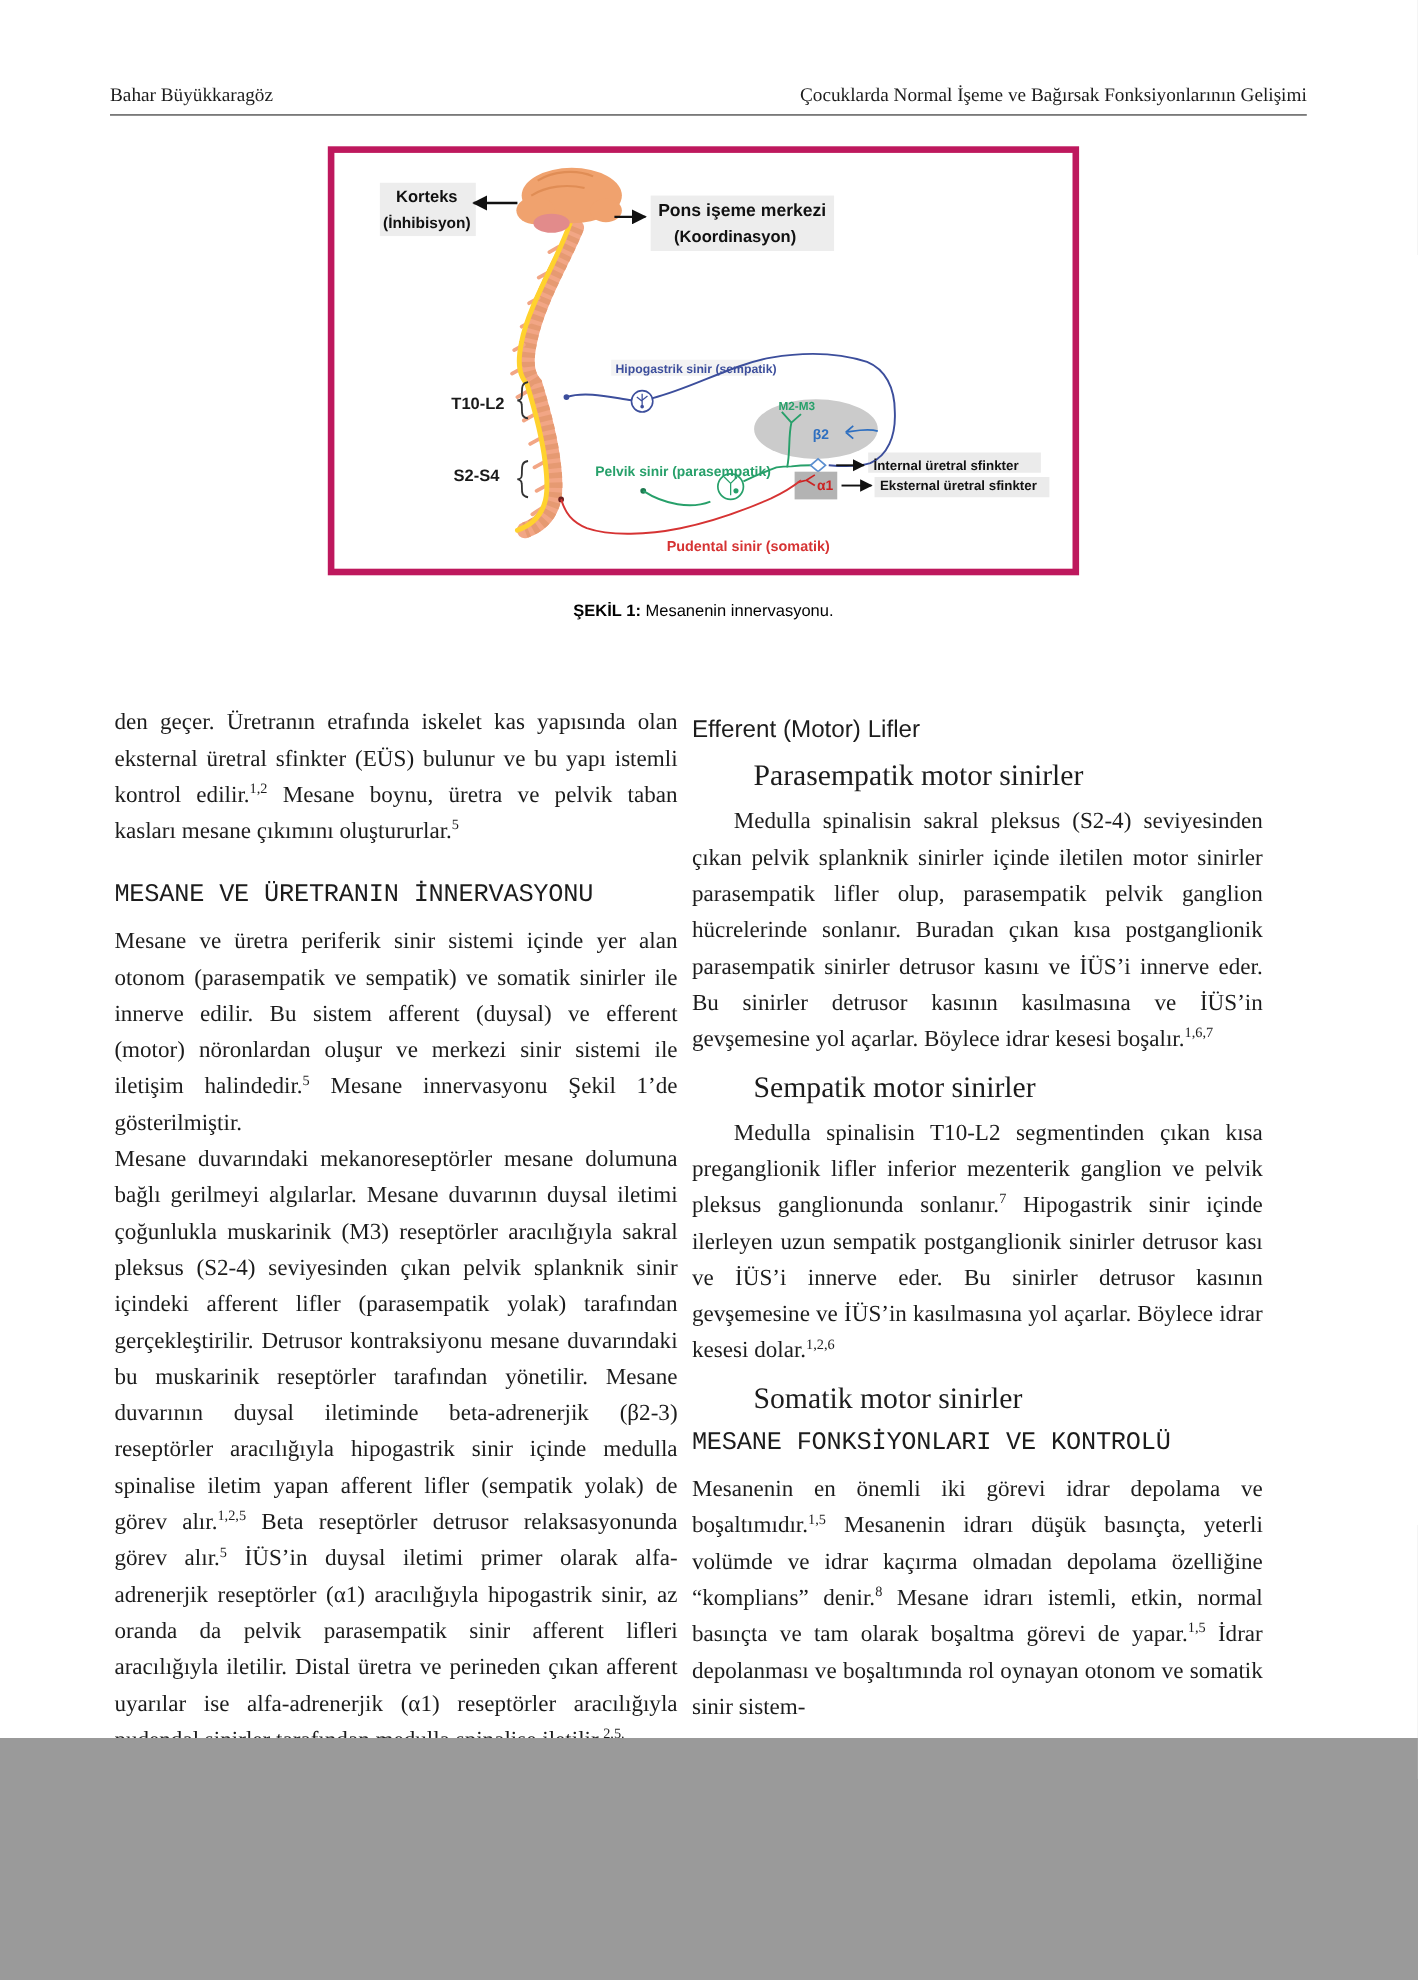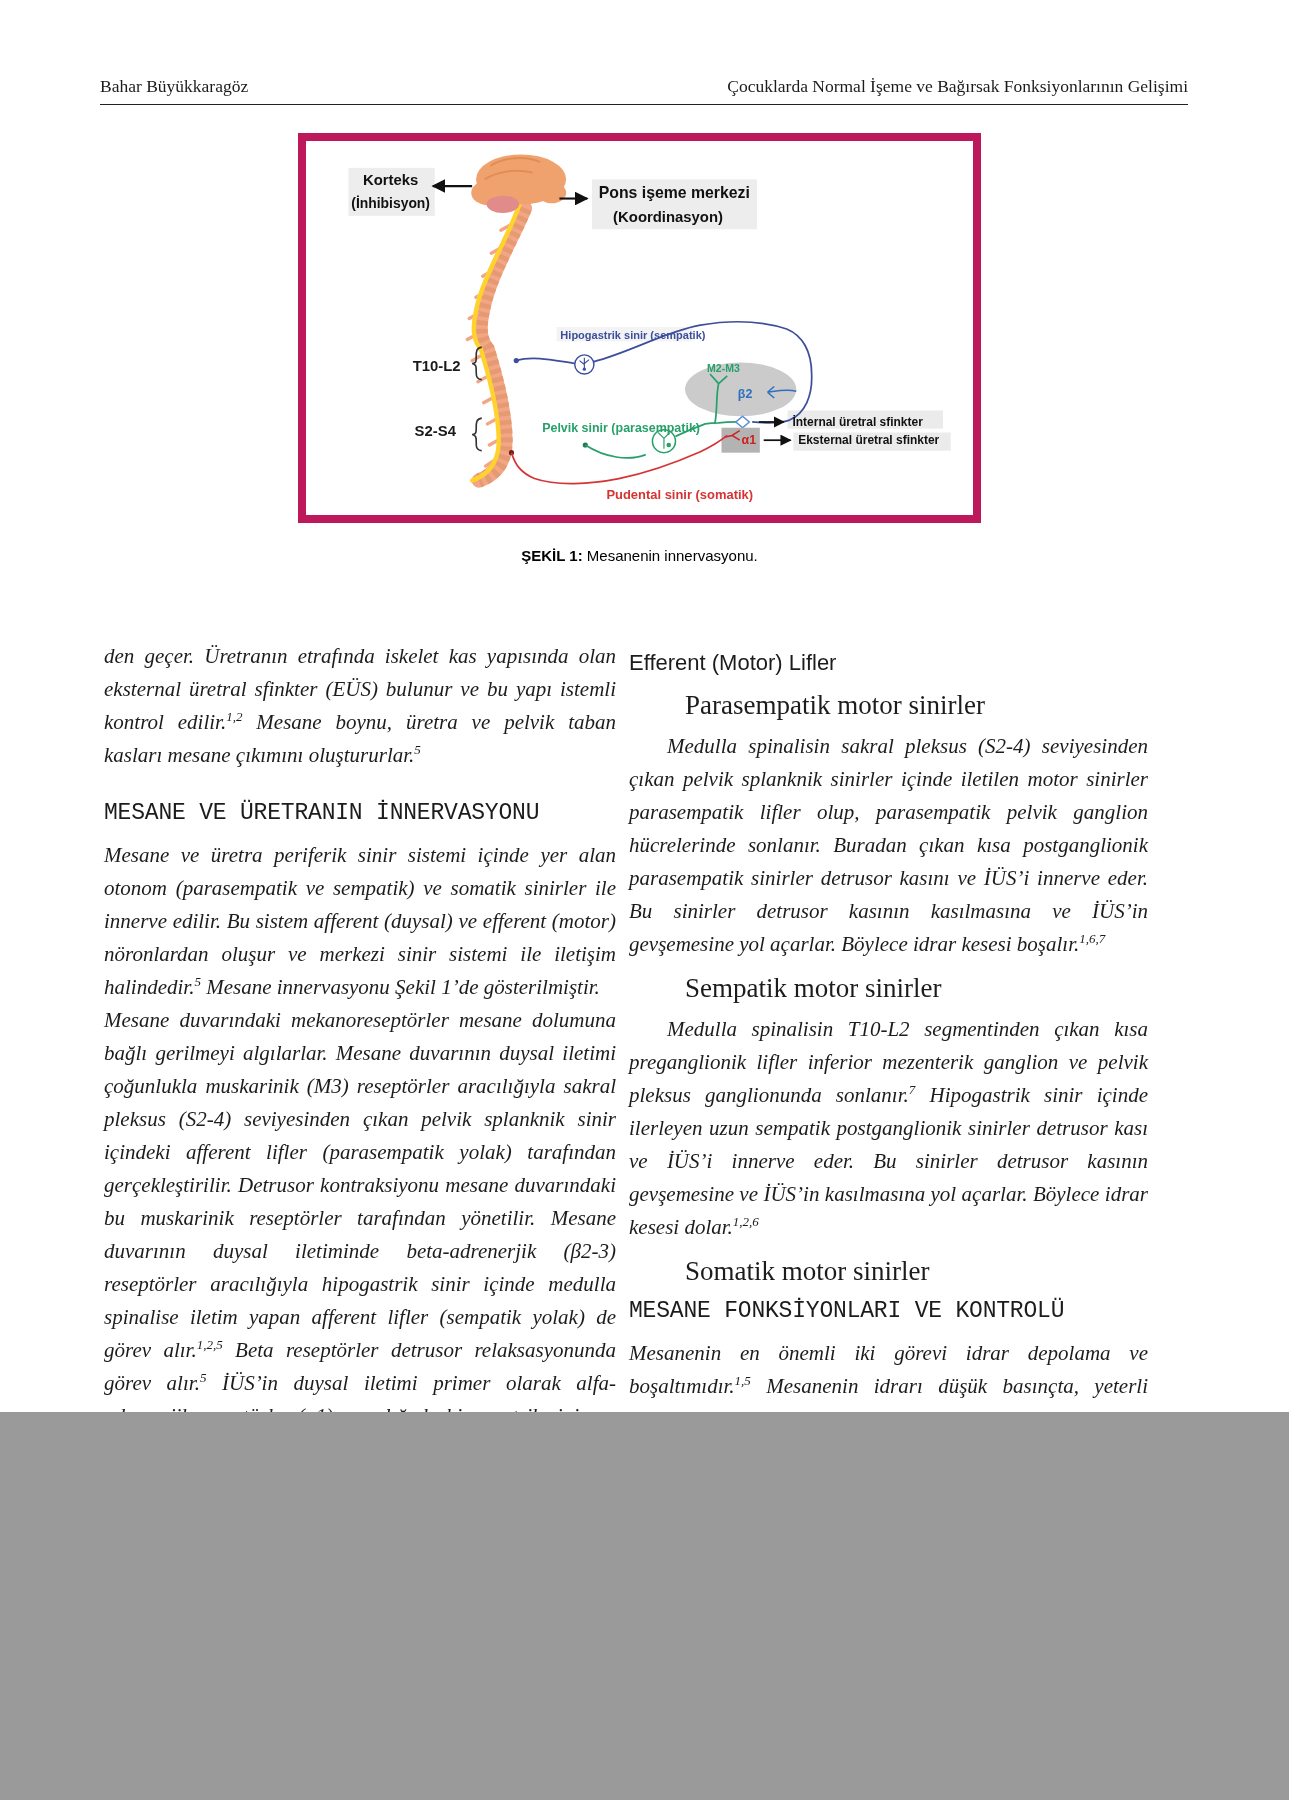--- a/index.html
+++ b/index.html
@@ -1,39 +1,39 @@
 <!DOCTYPE html>
 <html><head>
 <meta charset="utf-8">
 <style>
   html,body{margin:0;padding:0;background:#9a9a9a;}
-  .page{position:relative;width:1289px;height:1412px;margin:0 auto;background:#ffffff;
+  .page{position:relative;width:1289px;height:1580px;margin:0 auto;background:#ffffff;
         font-family:"Liberation Serif",serif;color:#1c1c1c;overflow:hidden;}
 
   
   .running-head{position:absolute;top:76px;left:100px;width:1088px;display:flex;
                 justify-content:space-between;font-size:17.5px;}
   .head-rule{position:absolute;top:104px;left:100px;width:1088px;border-top:1.7px solid #222;}
 
   
   .figure-box{position:absolute;left:298px;top:133px;width:683px;height:390px;
-              border:8px solid #be185d;box-sizing:border-box;background:#fff;}
+              border:6px solid #be185d;box-sizing:border-box;background:#fff;}
   .figure-box svg{display:block;width:100%;height:100%;}
   .fig-caption{position:absolute;top:547px;left:298px;width:683px;text-align:center;
                font-family:"Liberation Sans",sans-serif;font-size:15px;color:#000000;}
   .fig-caption .cap-label{font-weight:bold;}
 
   .ft{font-family:"Liberation Sans",sans-serif;}
 
   
   .col{position:absolute;top:640px;font-size:21px;line-height:33px;text-align:justify;
        display:flow-root;}
   .col-left{left:104px;width:512px;}
   .col-right{left:629px;width:519px;}
-  .col p{margin:0;font-style:italic;}
+  .col p{margin:0;}
   sup{font-size:13px;line-height:0;vertical-align:super;}
   .h-caps{font-family:Liberation Mono, monospace;font-weight:400;font-size:23px;
           line-height:31px;letter-spacing:-0.2px;margin:26px 0 10px 0;}
   .h-sans{font-family:"Liberation Sans",sans-serif;font-weight:400;font-size:22px;
           line-height:30px;margin:12px 0 10px 0;}
   .h-serif-bold{font-weight:normal;font-size:27px;line-height:30px;margin:12px 0 10px 56px;}
   .mt16{margin-top:16px;}
   .indent{text-indent:38px;}
 
   .pagenum{position:absolute;top:1686px;left:0;width:100%;text-align:center;font-size:20px;}

